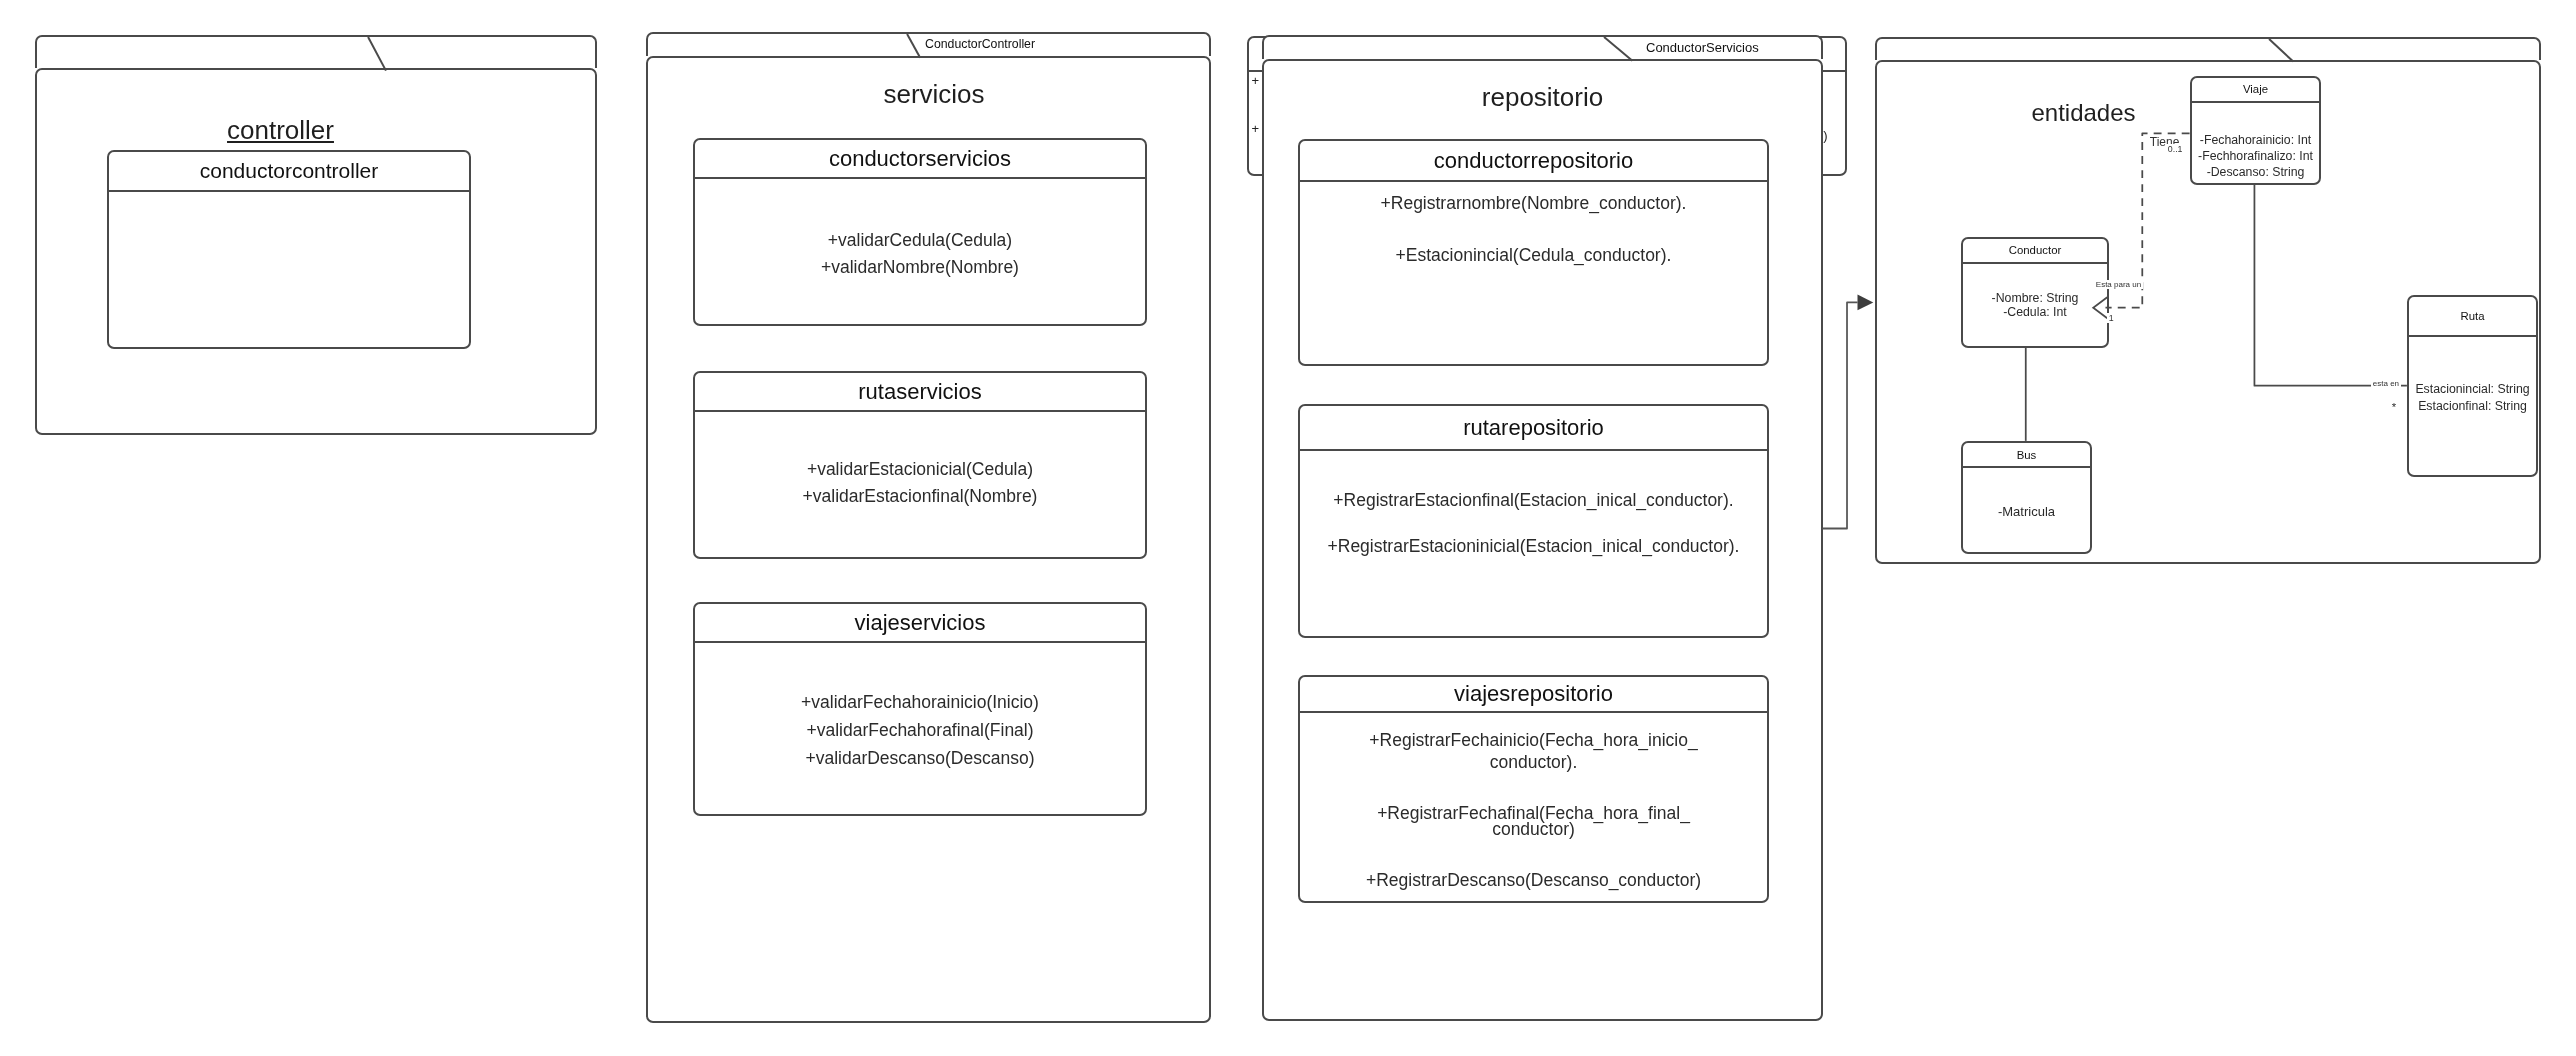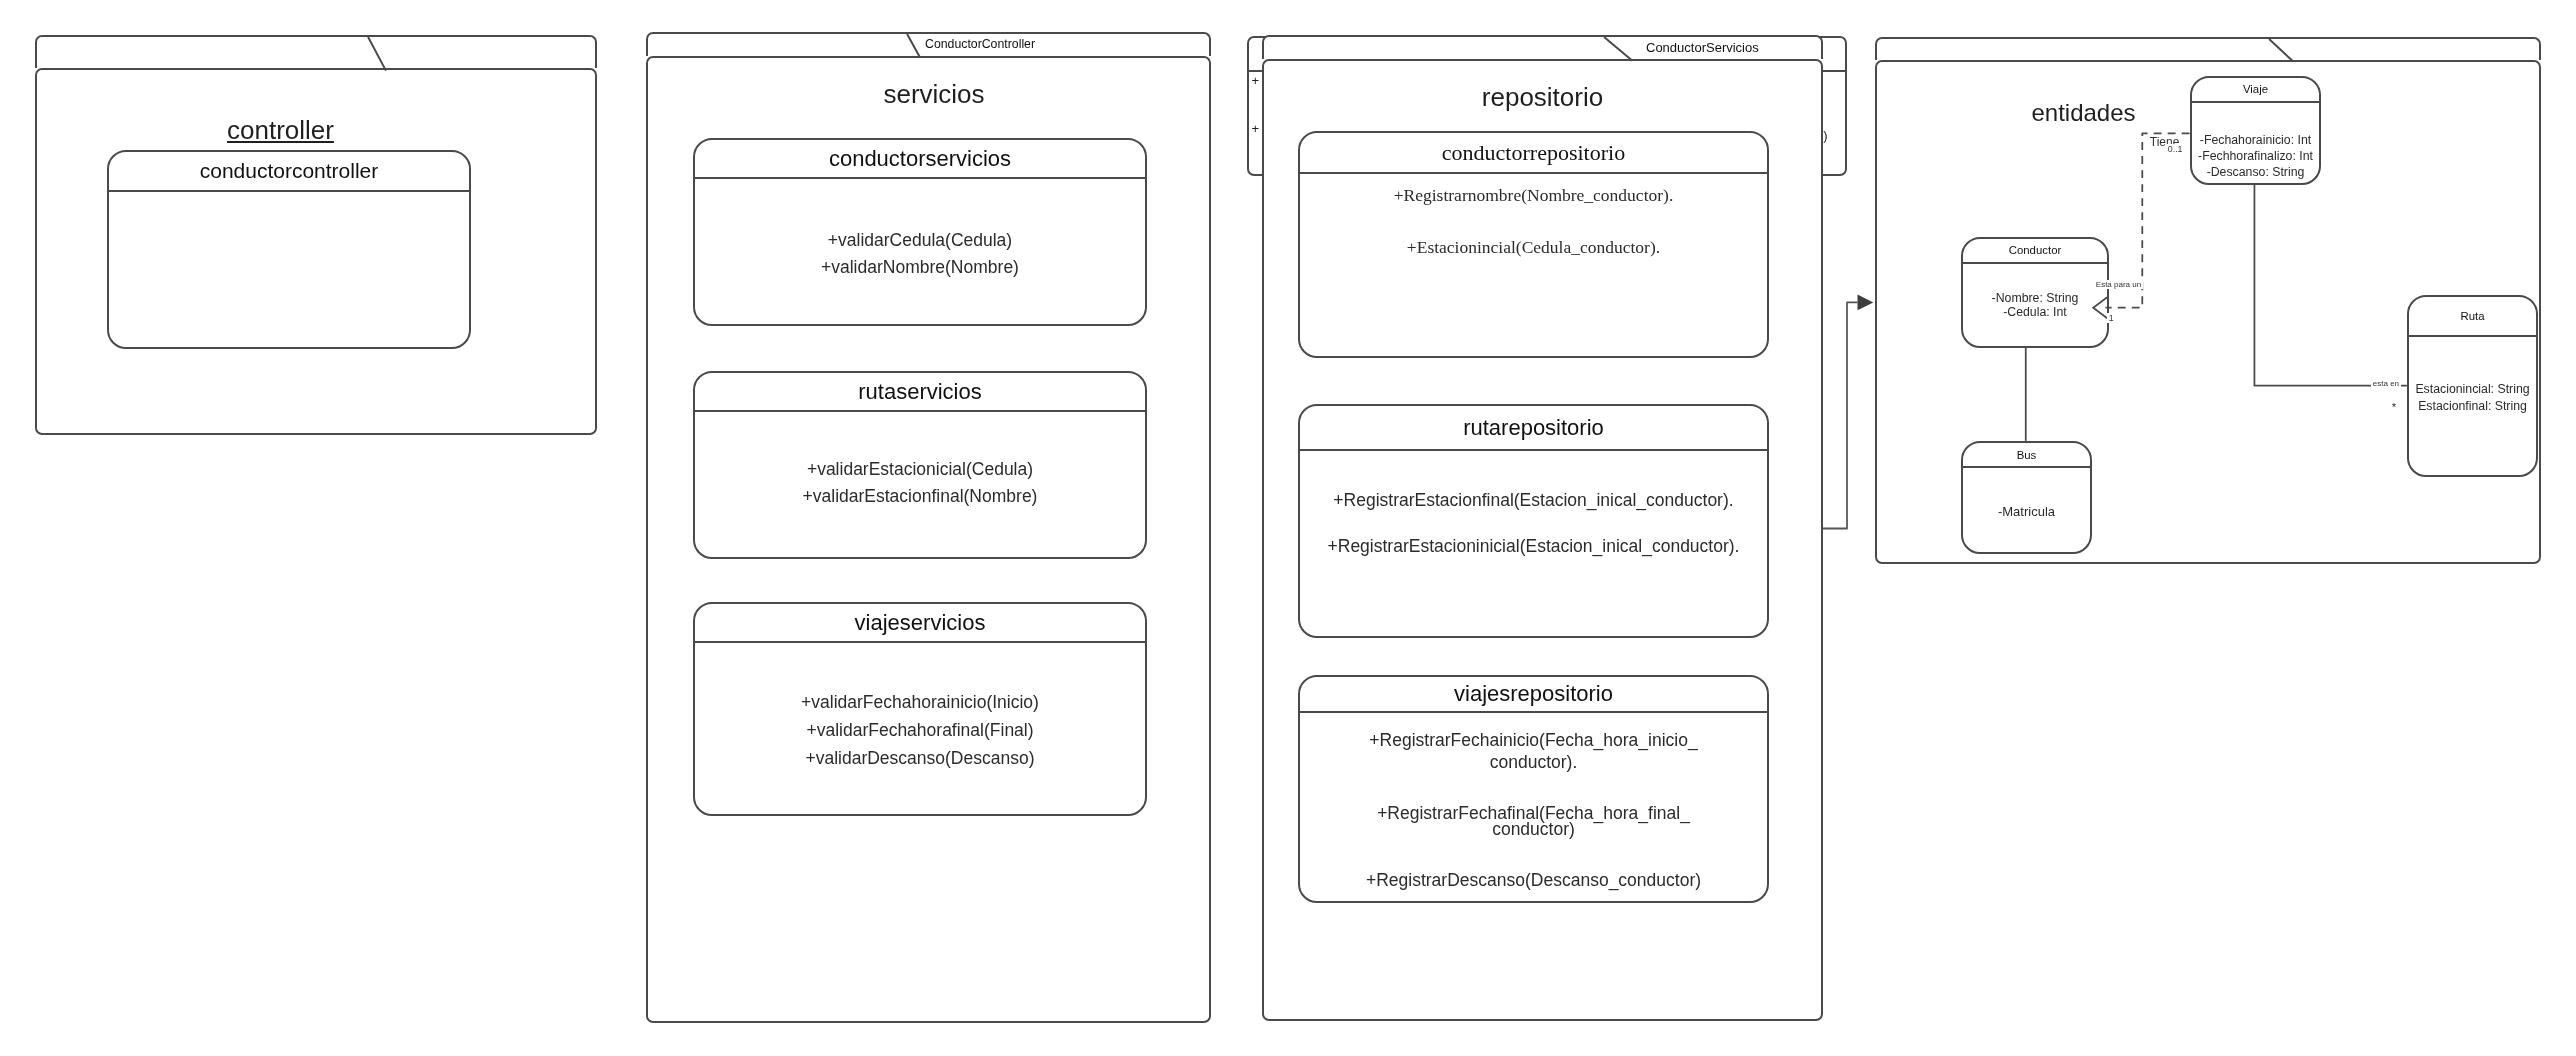--- a/index.html
+++ b/index.html
@@ -11,21 +11,21 @@
   .pkg-tab{position:absolute;left:0;right:0;top:0;background:#fff;
            border:2.2px solid #4a4a4a;border-bottom:none;border-radius:7px 7px 0 0;box-sizing:border-box;}
   .pkg-body{position:absolute;left:0;right:0;bottom:0;background:#fff;
             border:2.2px solid #4a4a4a;border-radius:7px;box-sizing:border-box;}
   .notch{position:absolute;height:2.2px;background:#4a4a4a;transform-origin:0 50%;z-index:2;}
   .pkg-title{position:absolute;left:0;right:0;text-align:center;color:#1f1f1f;
              font-size:26px;z-index:3;}
   .tab-label{position:absolute;color:#111;z-index:3;white-space:nowrap;}
 
   
-  .cls{position:absolute;background:#fff;border:2.2px solid #4a4a4a;border-radius:19px;
+  .cls{position:absolute;background:#fff;border:2.2px solid #4a4a4a;border-radius:7px;
        box-sizing:border-box;z-index:5;}
   .cls-h{position:absolute;top:0;left:0;right:0;border-bottom:2.2px solid #4a4a4a;
          display:flex;align-items:center;justify-content:center;color:#111;
          white-space:nowrap;box-sizing:border-box;}
   .cls-line{position:absolute;left:0;right:0;text-align:center;color:#2b2b2b;white-space:nowrap;}
   .svc .cls-h{font-size:22px;}
   .svc .cls-line{font-size:17.5px;height:24.5px;line-height:24.5px;}
   .rep .cls-h{font-size:22px;}
   .rep .cls-line{font-size:17.5px;height:23px;line-height:23px;}
   .ent .cls-h{font-size:11.4px;}
@@ -91,21 +91,21 @@
     </div>
   </div>
 
   <div class="pkg" style="left:1262px;top:35px;width:561px;height:986px;">
     <div class="pkg-tab" style="height:24px;"></div>
     <div class="pkg-body" style="top:24px;"></div>
     <div class="notch" style="left:342px;top:0.9px;width:37px;transform:rotate(40deg);"></div>
     <div class="tab-label" style="left:384px;top:1.8px;height:21px;line-height:21px;font-size:13px;">ConductorServicios</div>
     <div class="pkg-title" style="top:44px;height:37px;line-height:37px;">repositorio</div>
 
-    <div class="cls rep" style="left:36px;top:96px;width:471px;height:227px;font-family:Liberation Serif, serif;">
+    <div class="cls rep" style="left:36px;top:104px;width:471px;height:227px;">
       <div class="cls-h" style="height:41px;">conductorrepositorio</div>
       <div class="cls-line" style="top:51px;">+Registrarnombre(Nombre_conductor).</div>
       <div class="cls-line" style="top:103px;">+Estacionincial(Cedula_conductor).</div>
     </div>
 
     <div class="cls rep" style="left:36px;top:369px;width:471px;height:234px;">
       <div class="cls-h" style="height:45px;">rutarepositorio</div>
       <div class="cls-line" style="top:83px;">+RegistrarEstacionfinal(Estacion_inical_conductor).</div>
       <div class="cls-line" style="top:129px;">+RegistrarEstacioninicial(Estacion_inical_conductor).</div>
     </div>

